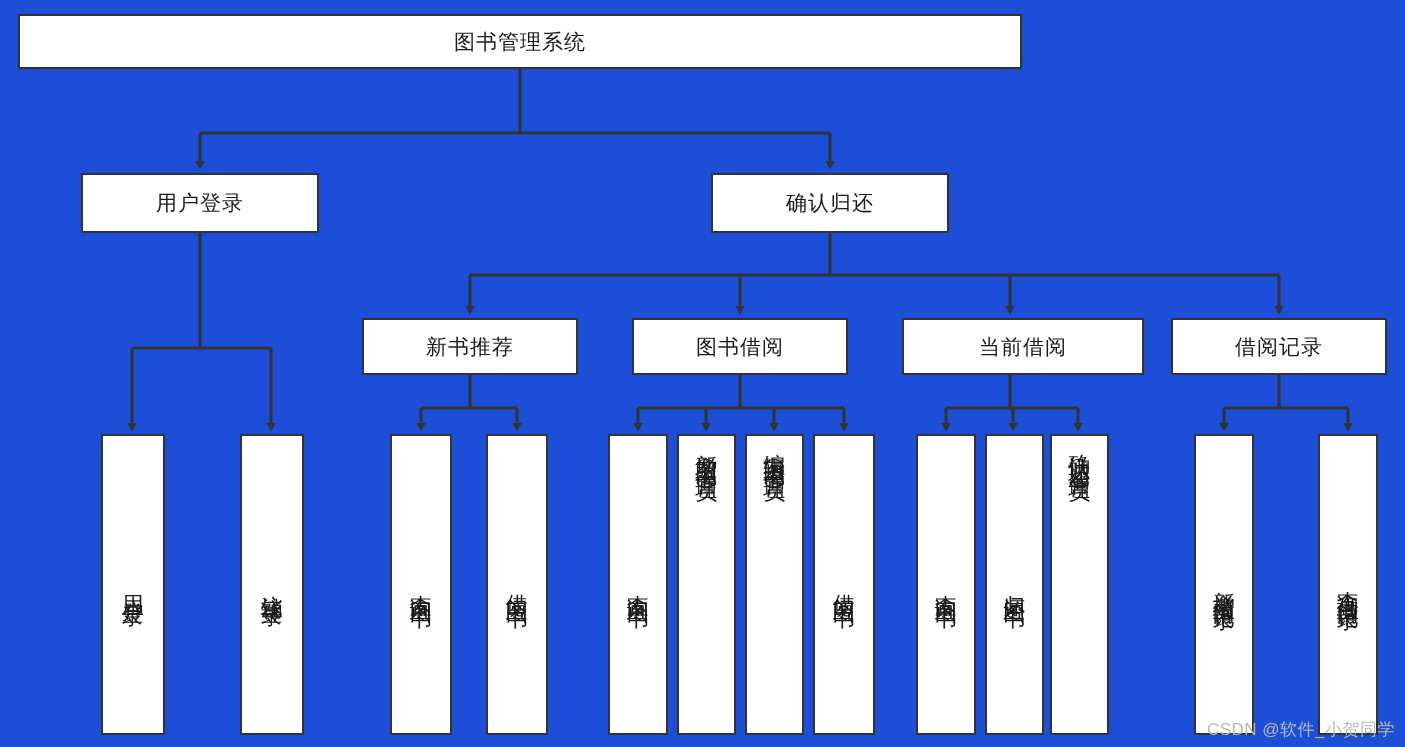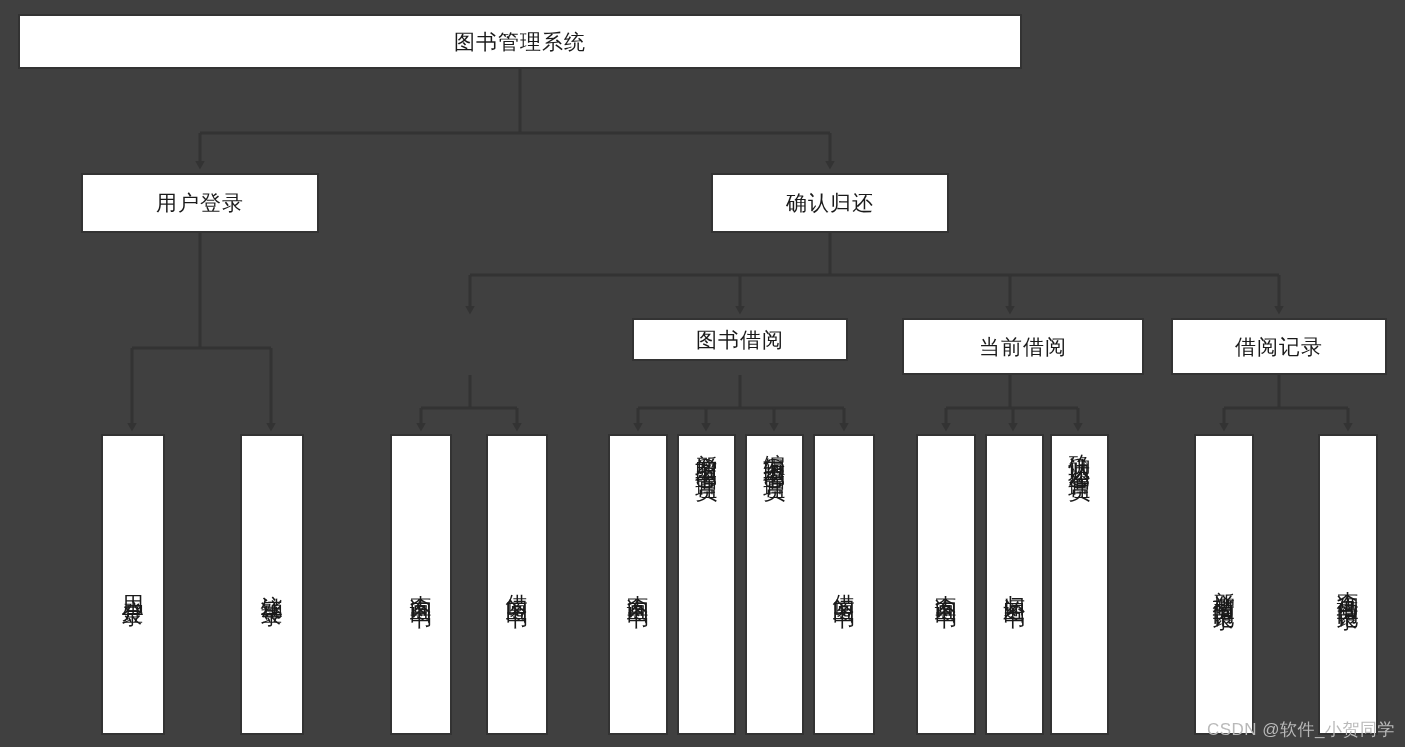--- a/index.html
+++ b/index.html
@@ -8,21 +8,21 @@
     padding: 0;
     background: #ffffff;
   }
   body {
     font-family: "Liberation Sans", "DejaVu Sans", sans-serif;
   }
   #diagram-root {
     position: relative;
     width: 1405px;
     height: 747px;
-    background: #404040;
+    background: #1d4ed8;
     overflow: hidden;
   }
   #edge-layer {
     position: absolute;
     left: 0;
     top: 0;
     width: 1405px;
     height: 747px;
     pointer-events: none;
   }
@@ -133,22 +133,25 @@
   </div>
 
   <div class="node horizontal" style="left:81px; top:173px; width:238px; height:60px;">
     <span>用户登录</span>
   </div>
 
   <div class="node horizontal" style="left:711px; top:173px; width:238px; height:60px;">
     <span>确认归还</span>
   </div>
 
-
-  <div class="node horizontal" style="left:632px; top:318px; width:216px; height:43px;">
+  <div class="node horizontal" style="left:362px; top:318px; width:216px; height:57px;">
+    <span>新书推荐</span>
+  </div>
+
+  <div class="node horizontal" style="left:632px; top:318px; width:216px; height:57px;">
     <span>图书借阅</span>
   </div>
 
   <div class="node horizontal" style="left:902px; top:318px; width:242px; height:57px;">
     <span>当前借阅</span>
   </div>
 
   <div class="node horizontal" style="left:1171px; top:318px; width:216px; height:57px;">
     <span>借阅记录</span>
   </div>

